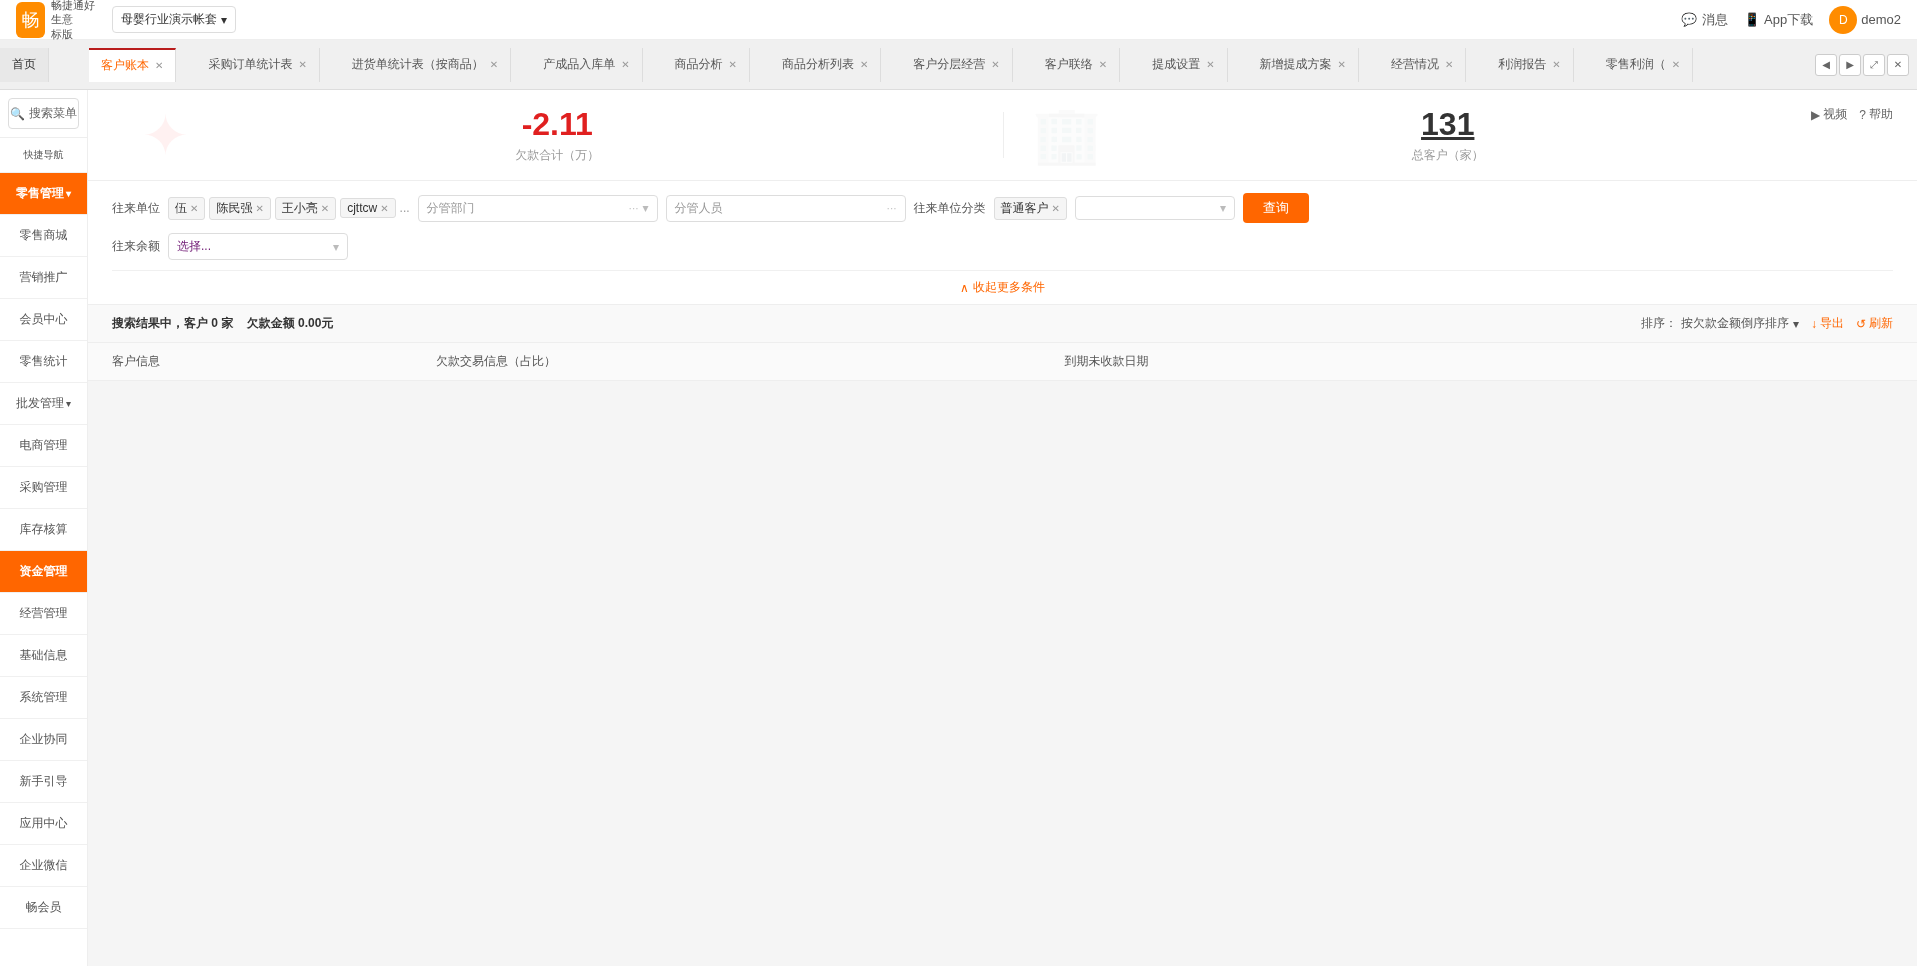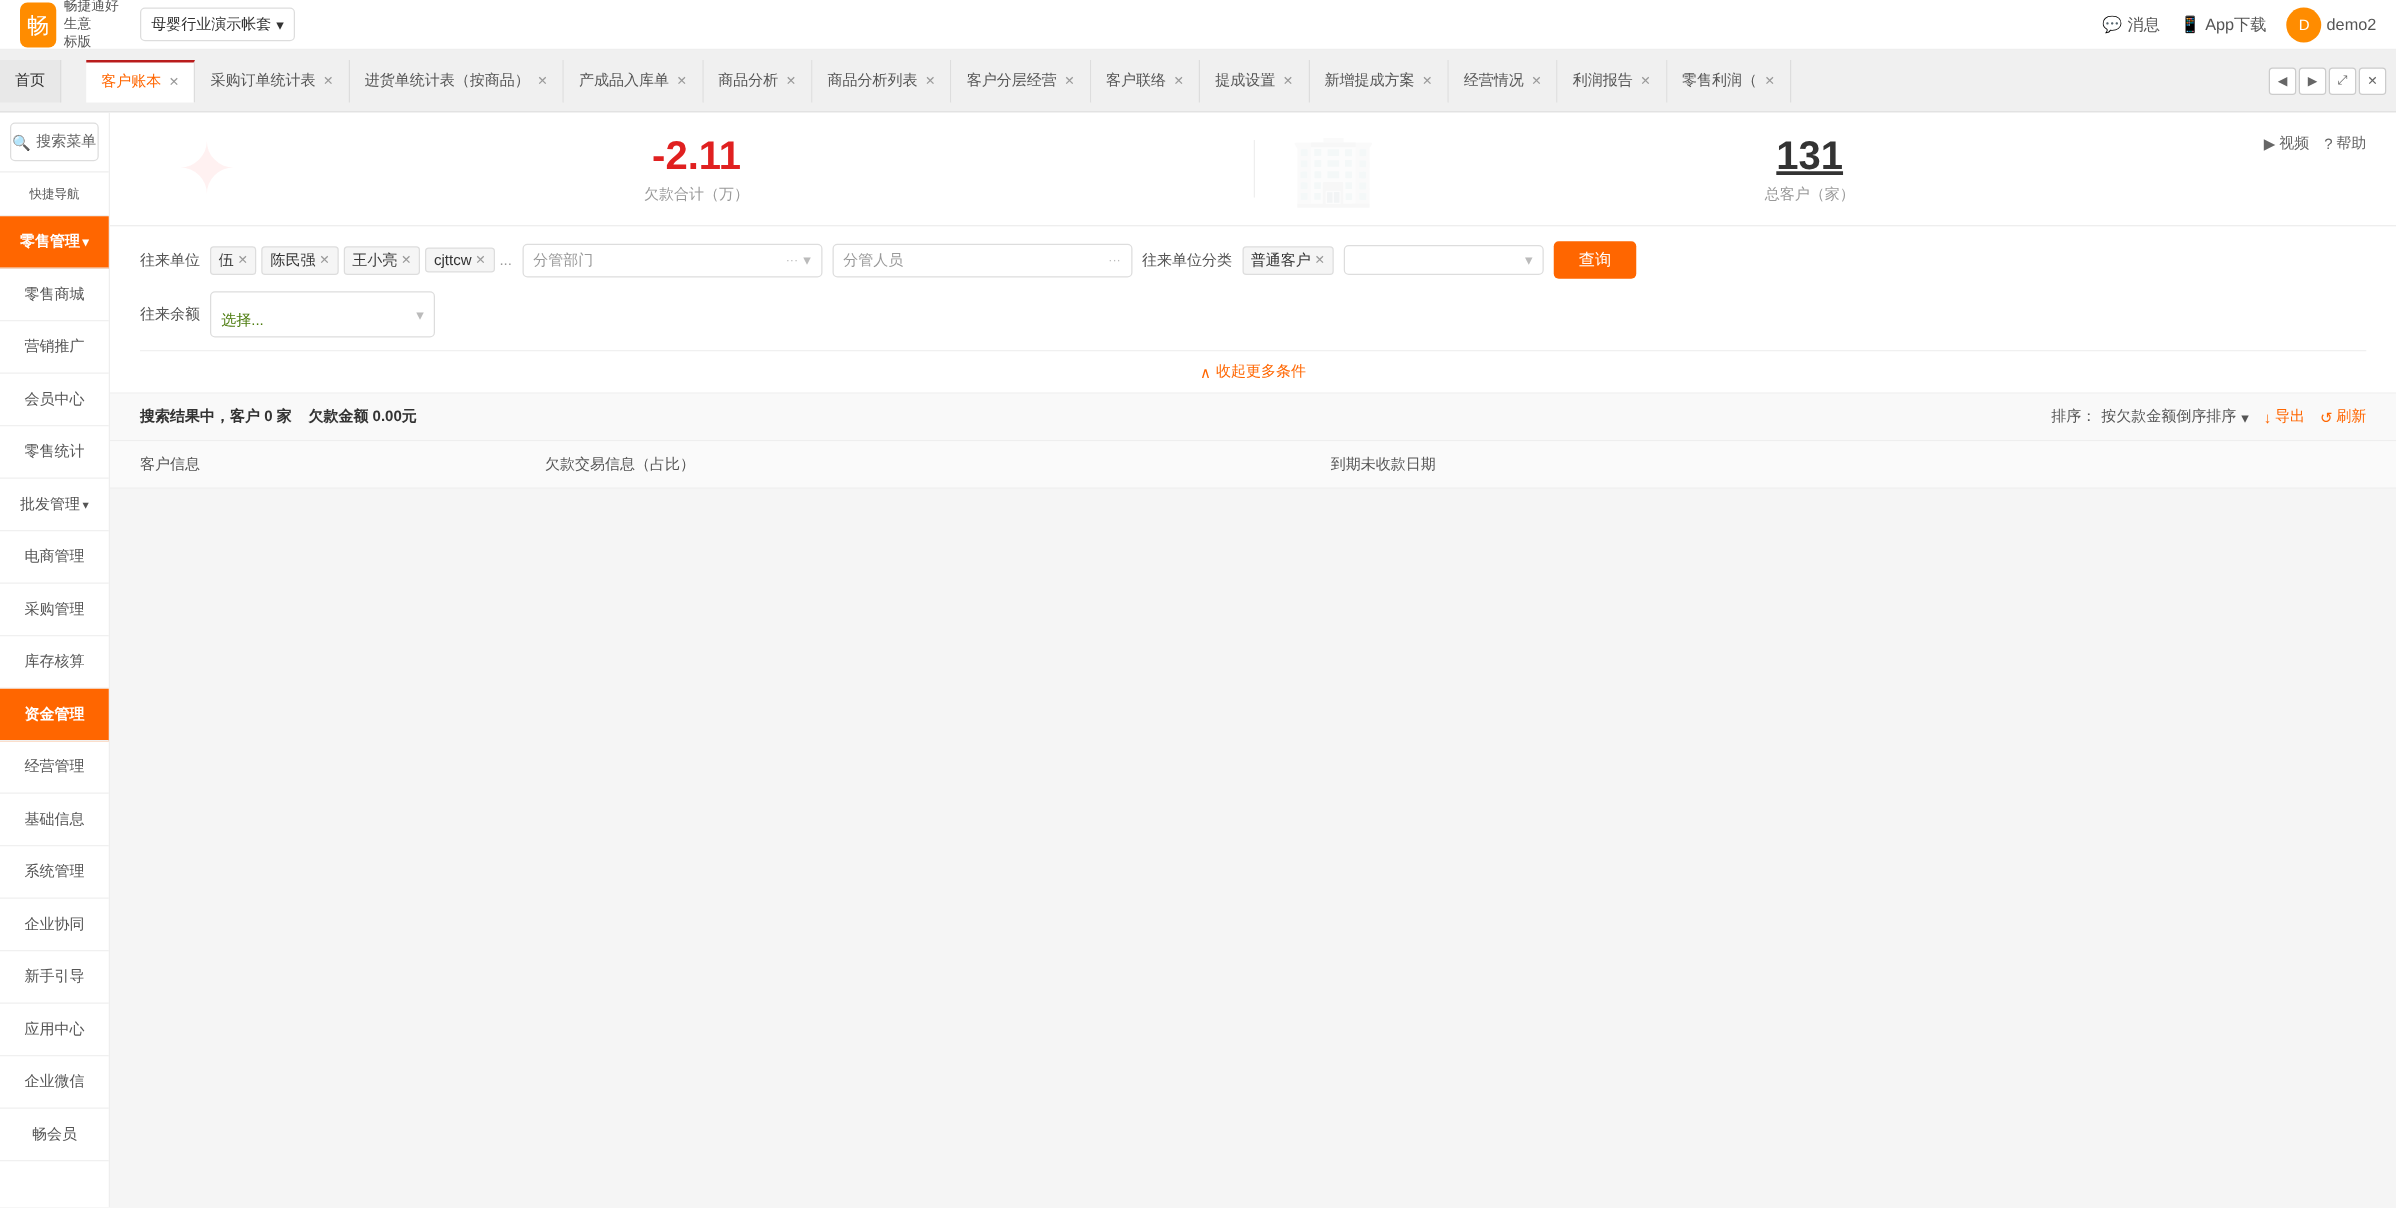--- a/index.html
+++ b/index.html
@@ -35,20 +35,21 @@
 
     
     .tab-bar {
       background: #f0f0f0;
       height: 50px;
       display: flex;
       align-items: center;
       border-bottom: 1px solid #ddd;
       overflow: hidden;
       flex-shrink: 0;
+      gap: 20px;
     }
     .tab-item {
       display: flex; align-items: center; gap: 4px;
       padding: 0 12px; height: 34px; font-size: 12px;
       border-right: 1px solid #ddd; cursor: pointer;
       white-space: nowrap; color: #555; background: #f0f0f0;
       position: relative;
     }
     .tab-item.home { background: #e8e8e8; color: #333; }
     .tab-item.active { background: #fff; color: #ff6600; border-top: 2px solid #b91c1c; margin-left: 20px; }
@@ -427,21 +428,21 @@
             <span style="color:#bbb;flex:1"></span>
             <span style="color:#bbb;">▾</span>
           </div>
           <button style="background:#ff6600;color:#fff;border:none;border-radius:4px;padding:6px 20px;font-size:13px;cursor:pointer;">
             <span>查询</span>
           </button>
         </div>
         <div class="filter-row">
           <span class="filter-label">往来余额</span>
           <div class="filter-select" style="min-width:180px;">
-            <span style="color:#4d7c0f;margin-top:10px;">选择...</span>
+            <span style="color:#701a75;">选择...</span>
             <span style="flex:1"></span>
             <span style="color:#bbb;">▾</span>
           </div>
         </div>
         <div class="collapse-btn">
           <span>∧</span>
           <span>收起更多条件</span>
         </div>
       </div>
 

